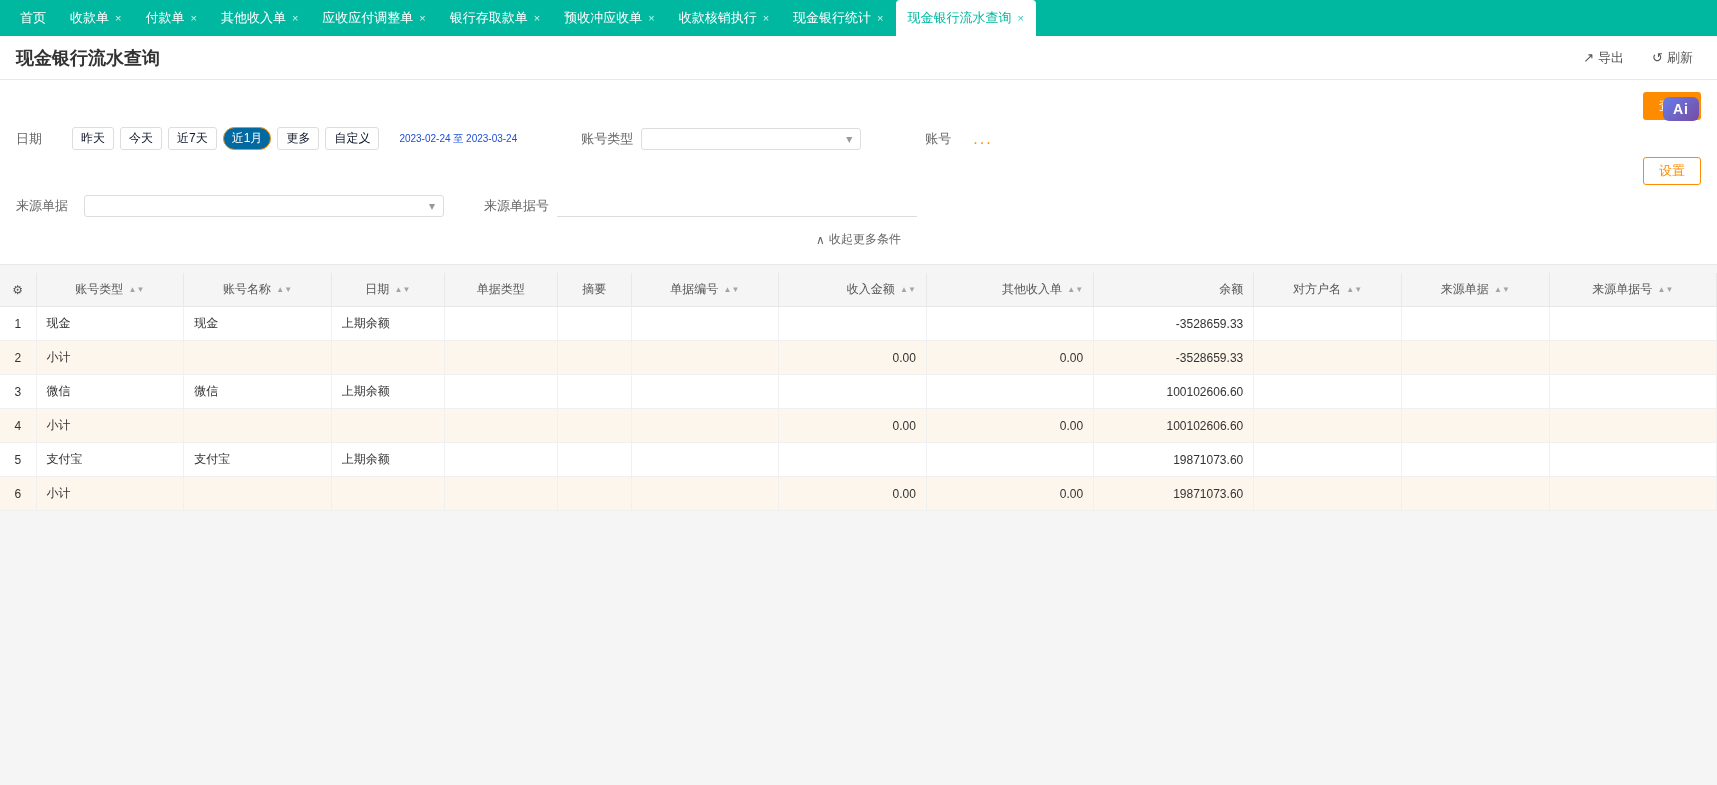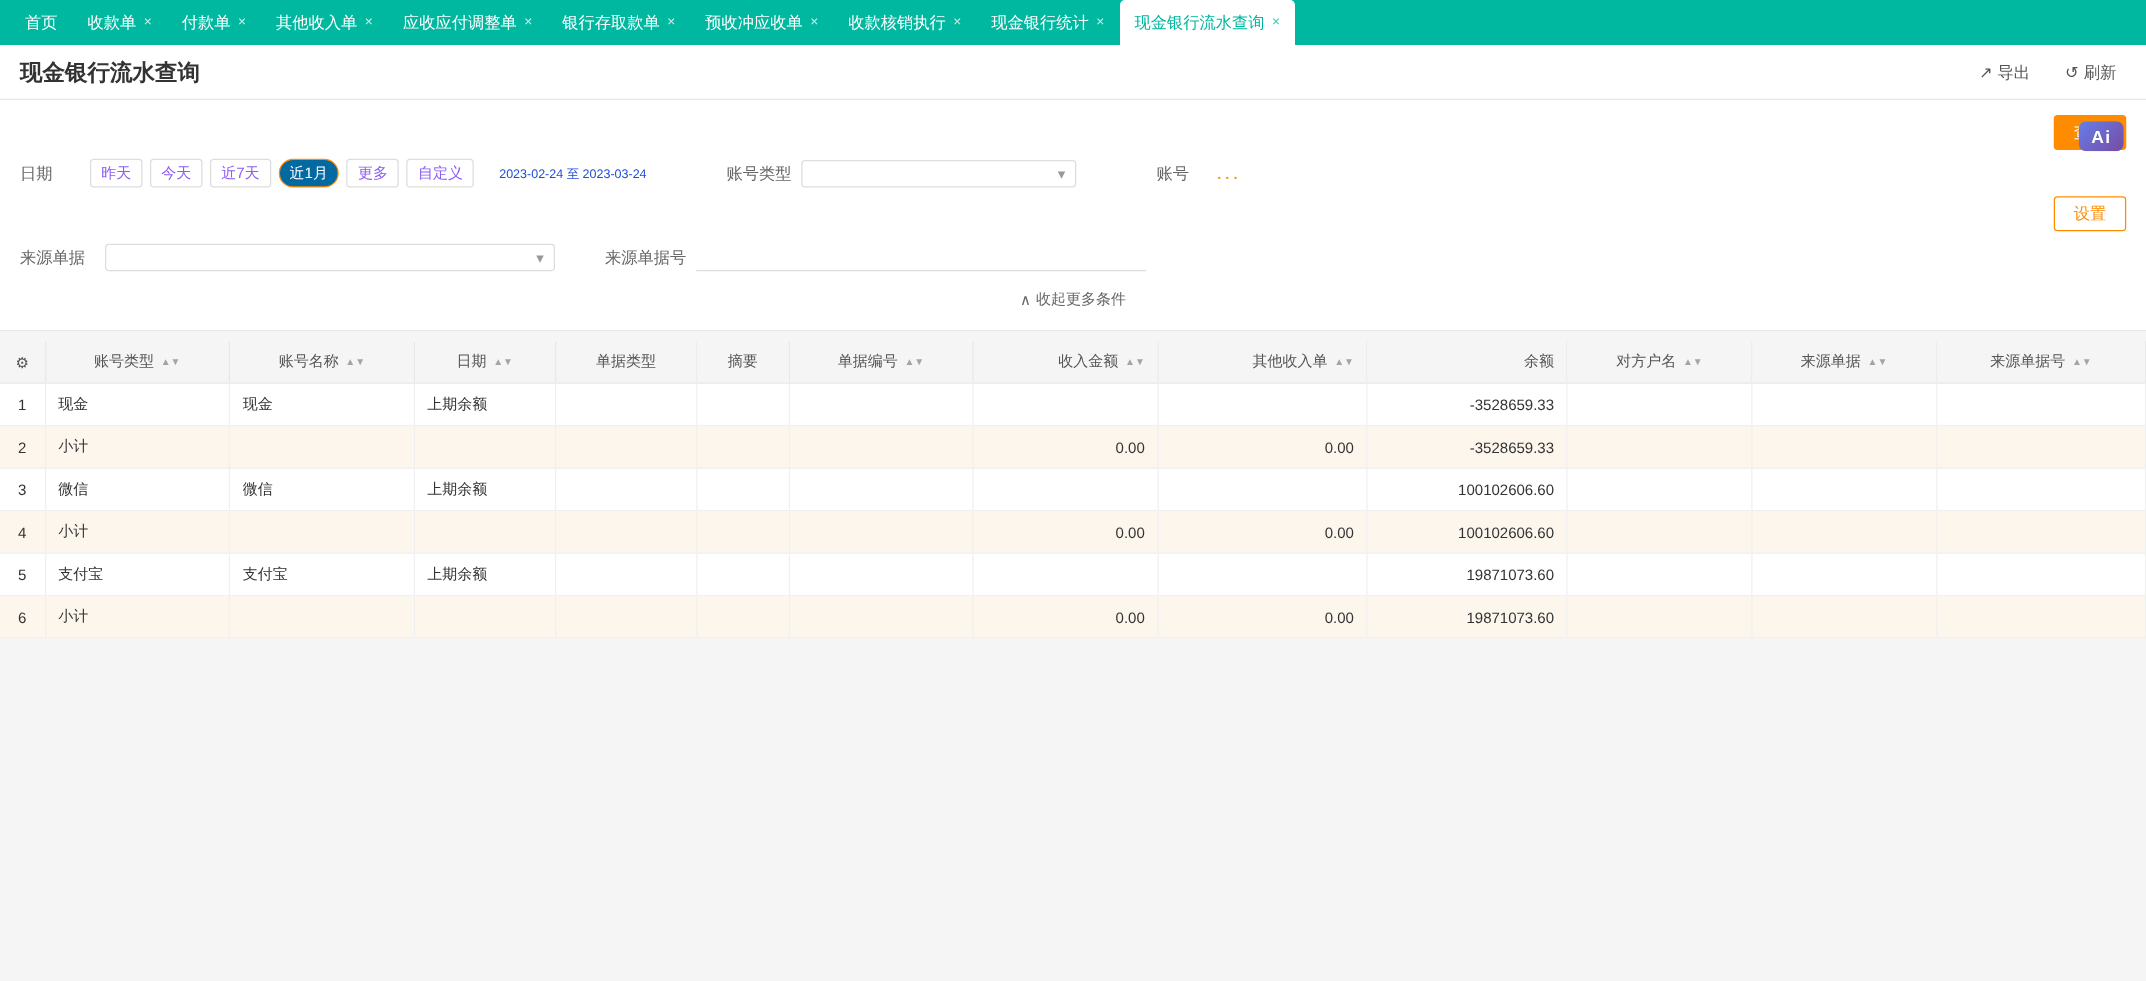--- a/index.html
+++ b/index.html
@@ -87,21 +87,21 @@
     .date-options {
       display: flex;
       align-items: center;
       gap: 6px;
     }
     .date-btn {
       padding: 2px 8px;
       border: 1px solid #ddd;
       border-radius: 3px;
       cursor: pointer;
-      color: #8b5cf6;
+      color: #0f172a;
       font-size: 12px;
       background: #fff;
     }
     .date-btn.active {
       background: #0369a1;
       border-color: #ff8c00;
       color: #fff;
       border-radius: 12px;
     }
     .date-range {

